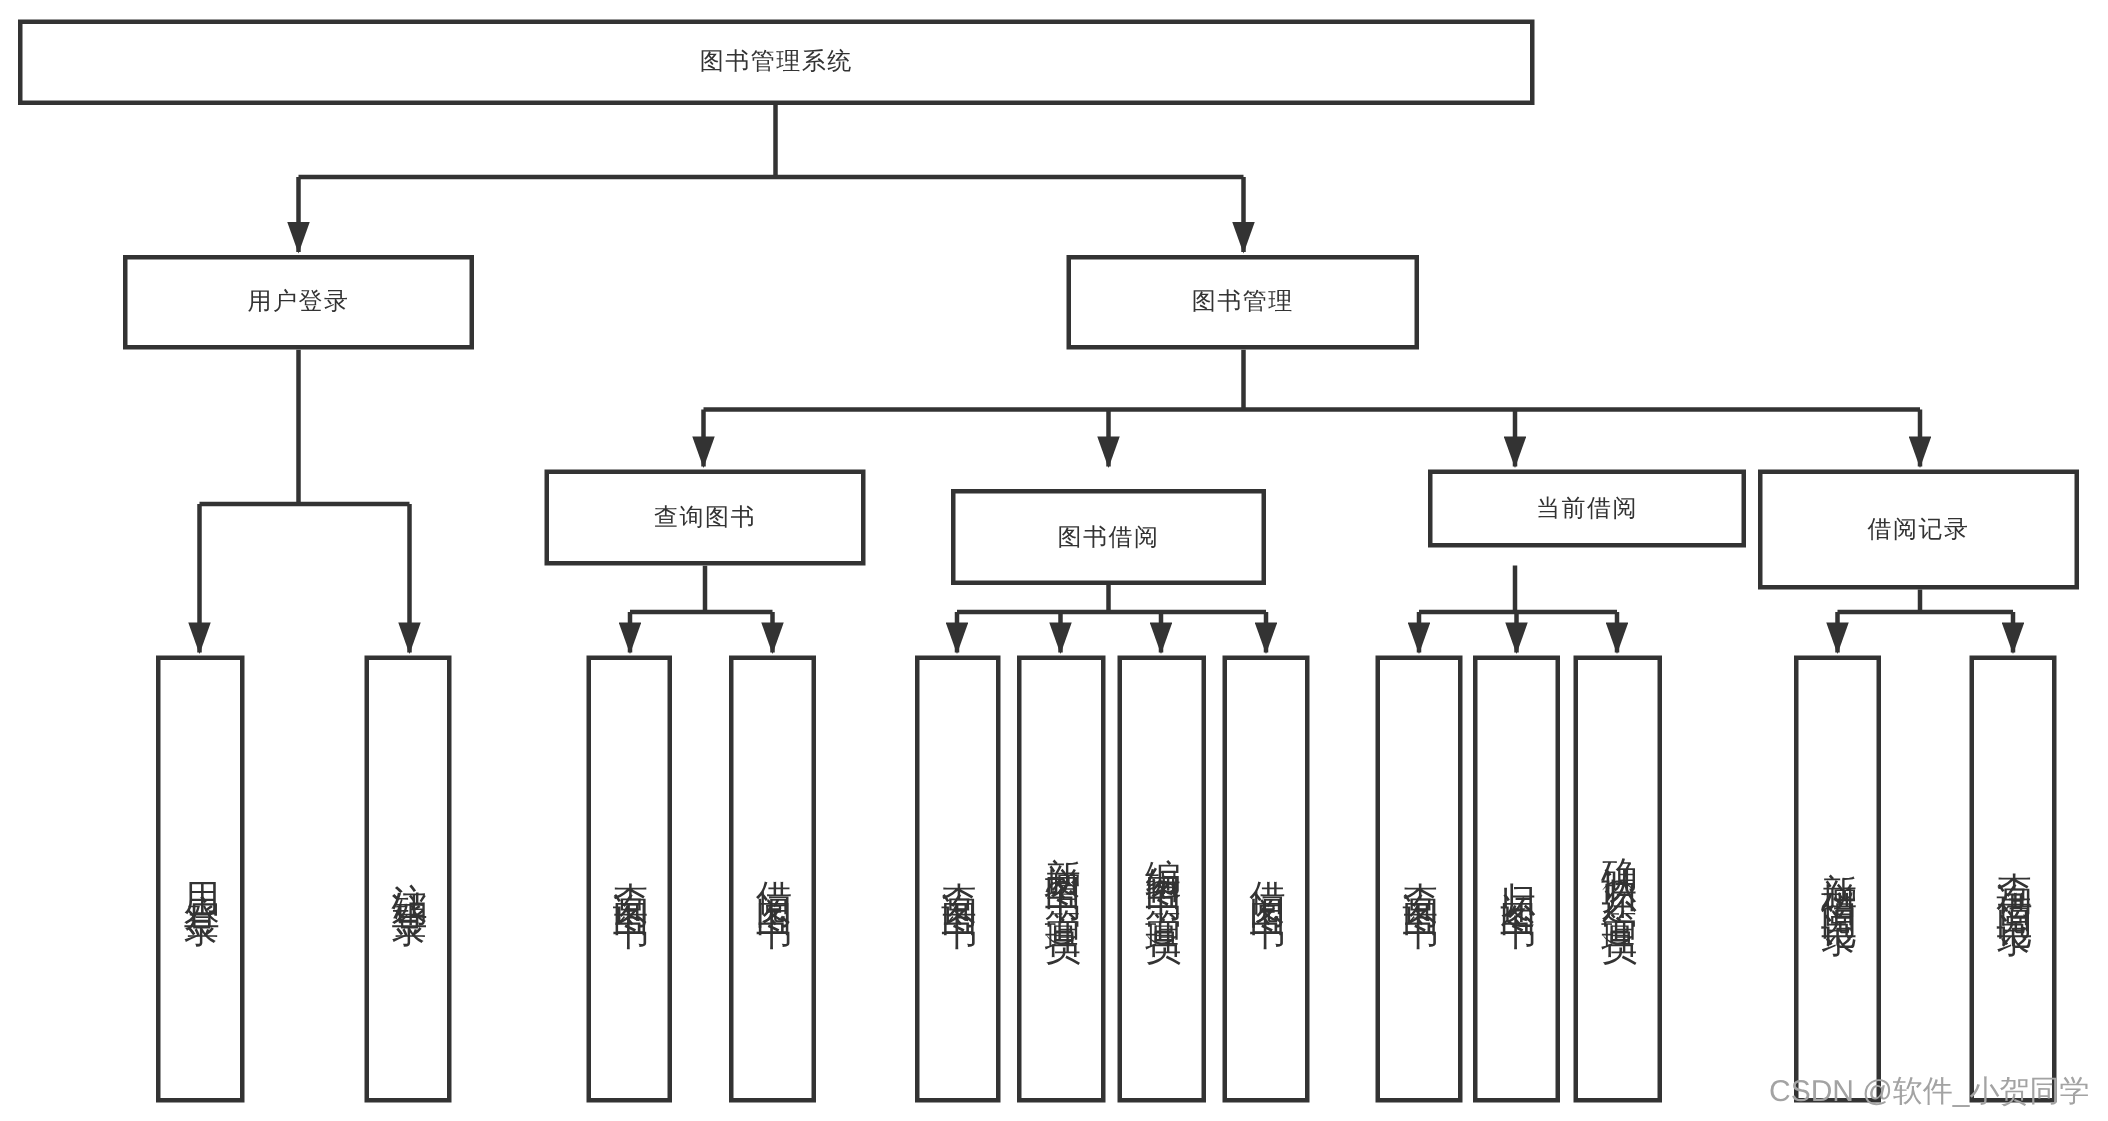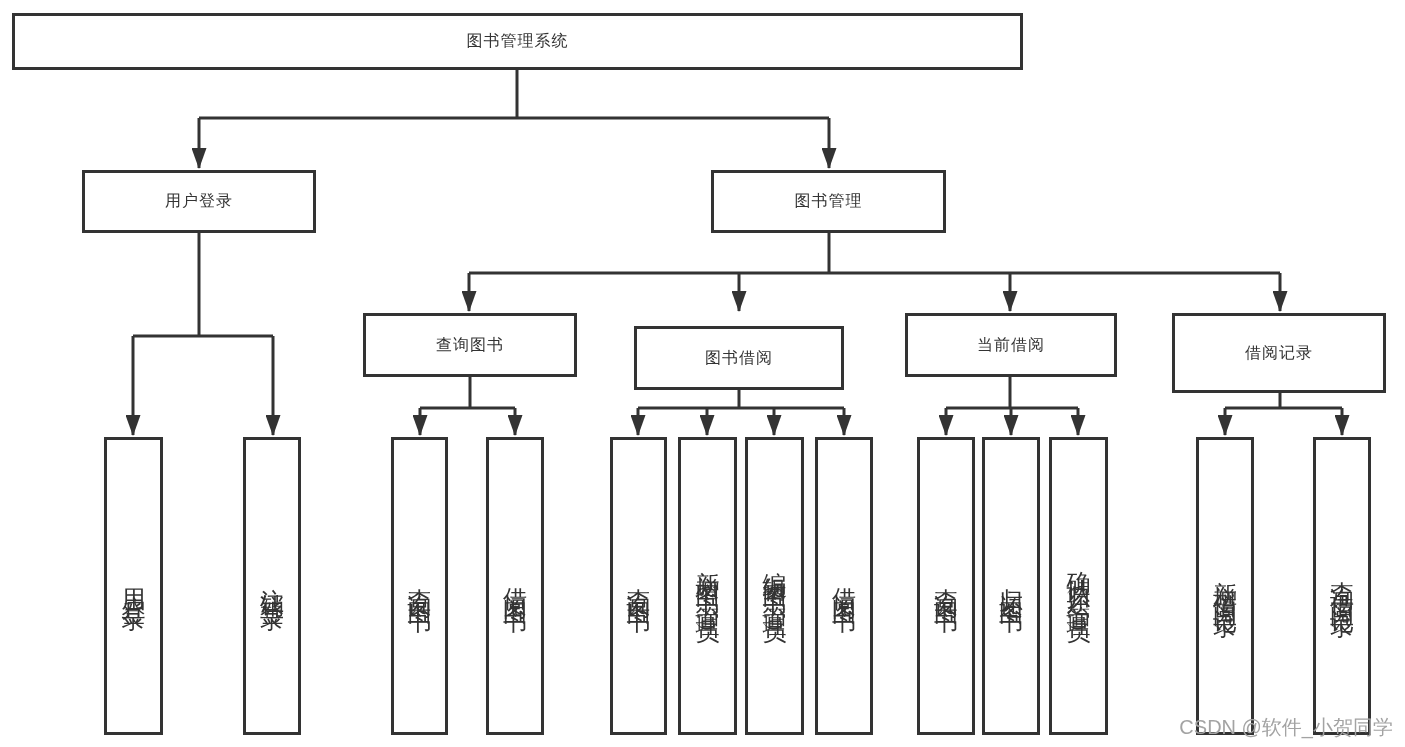--- a/index.html
+++ b/index.html
@@ -108,21 +108,21 @@
   <div class="node hbox" style="left:711px;top:170px;width:235px;height:63px">
     <span>图书管理</span>
   </div>
 
   <div class="node hbox" style="left:363px;top:313px;width:214px;height:64px">
     <span>查询图书</span>
   </div>
   <div class="node hbox" style="left:634px;top:326px;width:210px;height:64px">
     <span>图书借阅</span>
   </div>
-  <div class="node hbox" style="left:905px;top:313px;width:212px;height:64px">
+  <div class="node hbox" style="left:952px;top:313px;width:212px;height:52px">
     <span>当前借阅</span>
   </div>
   <div class="node hbox" style="left:1172px;top:313px;width:214px;height:80px">
     <span>借阅记录</span>
   </div>
 
   <div class="node vbox" style="left:104px;top:437px;width:59px;height:298px">
     <span class="vtext">用户登录</span>
   </div>
   <div class="node vbox" style="left:243px;top:437px;width:58px;height:298px">

